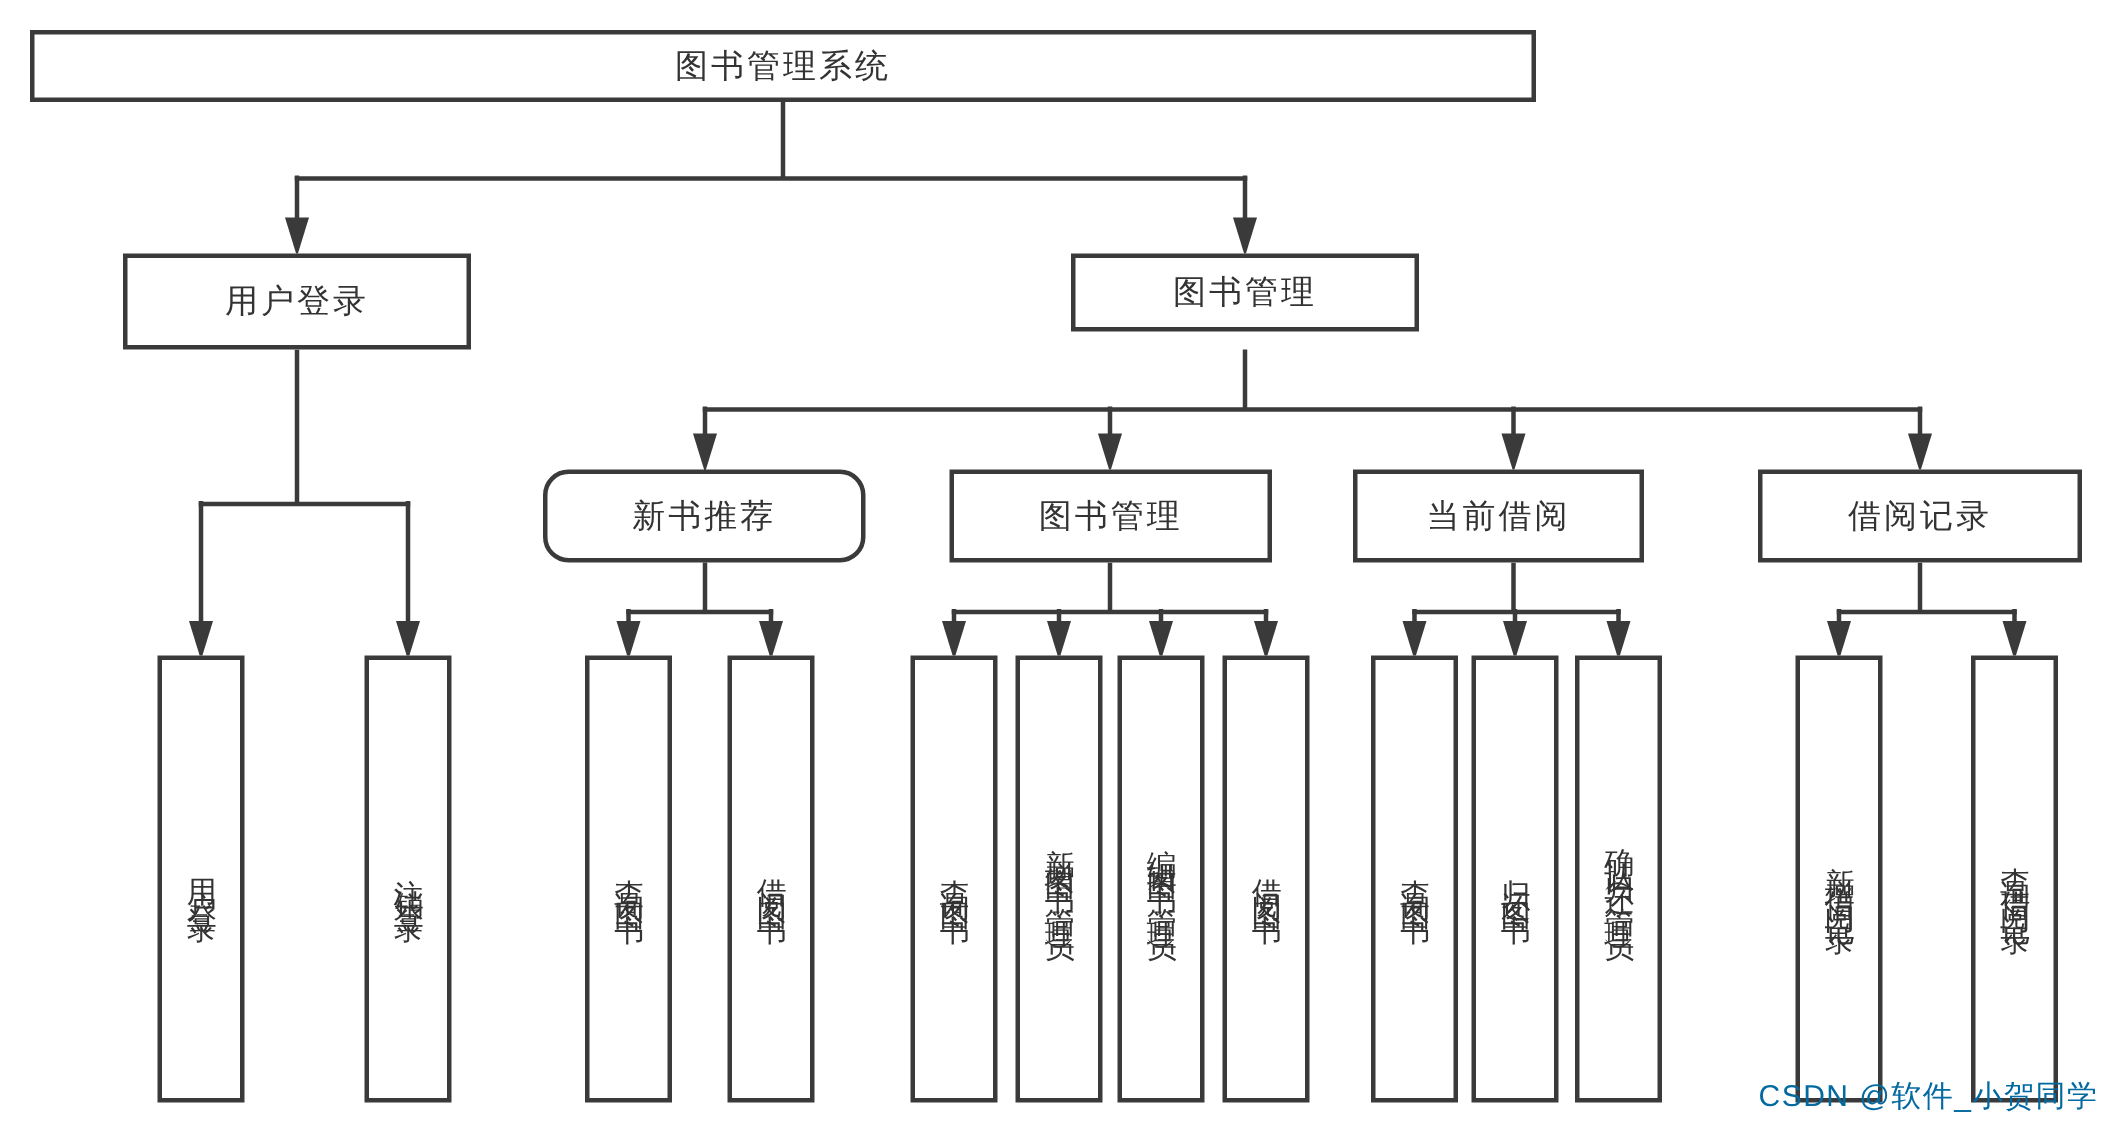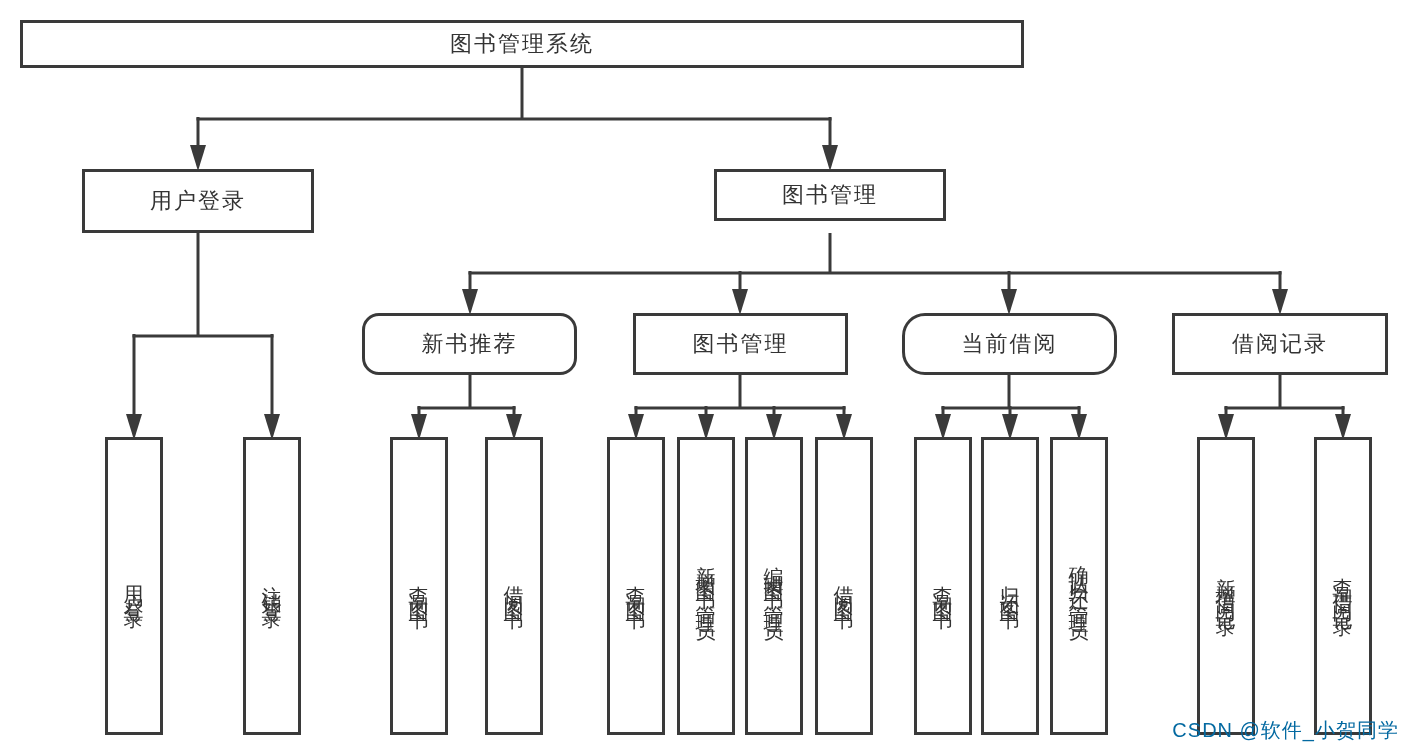--- a/index.html
+++ b/index.html
@@ -101,21 +101,21 @@
   <div class="node" style="left:714px;top:169px;width:232px;height:52px;">
     <span class="hlabel">图书管理</span>
   </div>
 
   <div class="node" style="left:362px;top:313px;width:215px;height:62px;border-radius:17px;">
     <span class="hlabel">新书推荐</span>
   </div>
   <div class="node" style="left:633px;top:313px;width:215px;height:62px;">
     <span class="hlabel">图书管理</span>
   </div>
-  <div class="node" style="left:902px;top:313px;width:215px;height:62px;border-radius:23px;">
+  <div class="node" style="left:902px;top:313px;width:194px;height:62px;">
     <span class="hlabel">当前借阅</span>
   </div>
   <div class="node" style="left:1172px;top:313px;width:216px;height:62px;">
     <span class="hlabel">借阅记录</span>
   </div>
 
   <div class="node leaf" style="left:105px;top:437px;width:58px;height:298px;">
     <span class="vtext">用户登录</span>
   </div>
   <div class="node leaf" style="left:243px;top:437px;width:58px;height:298px;">

